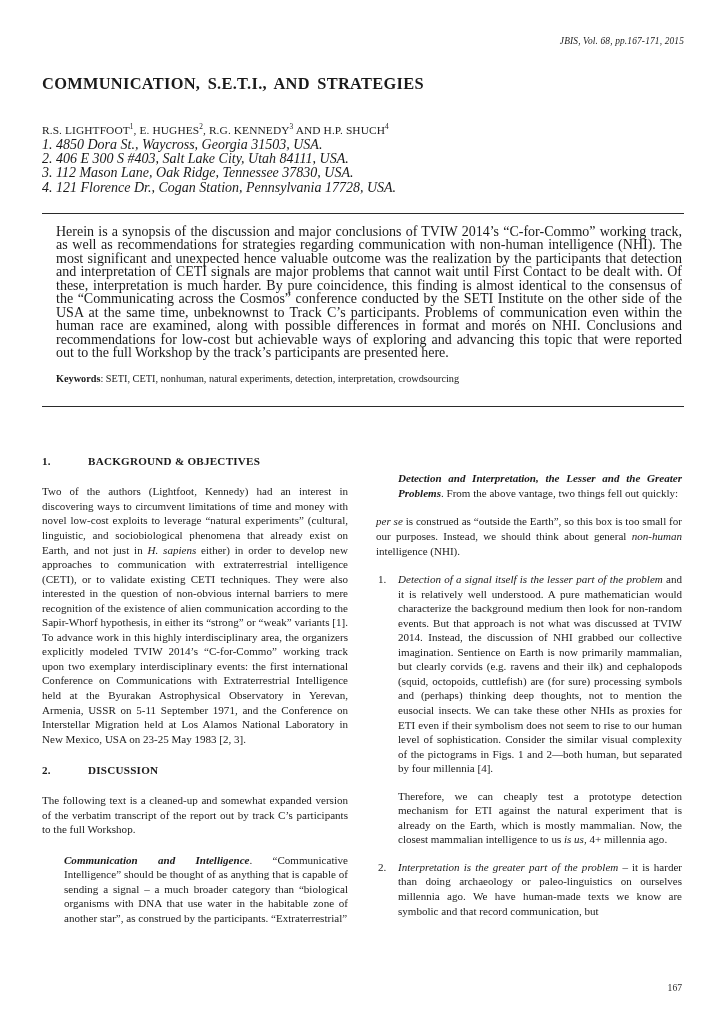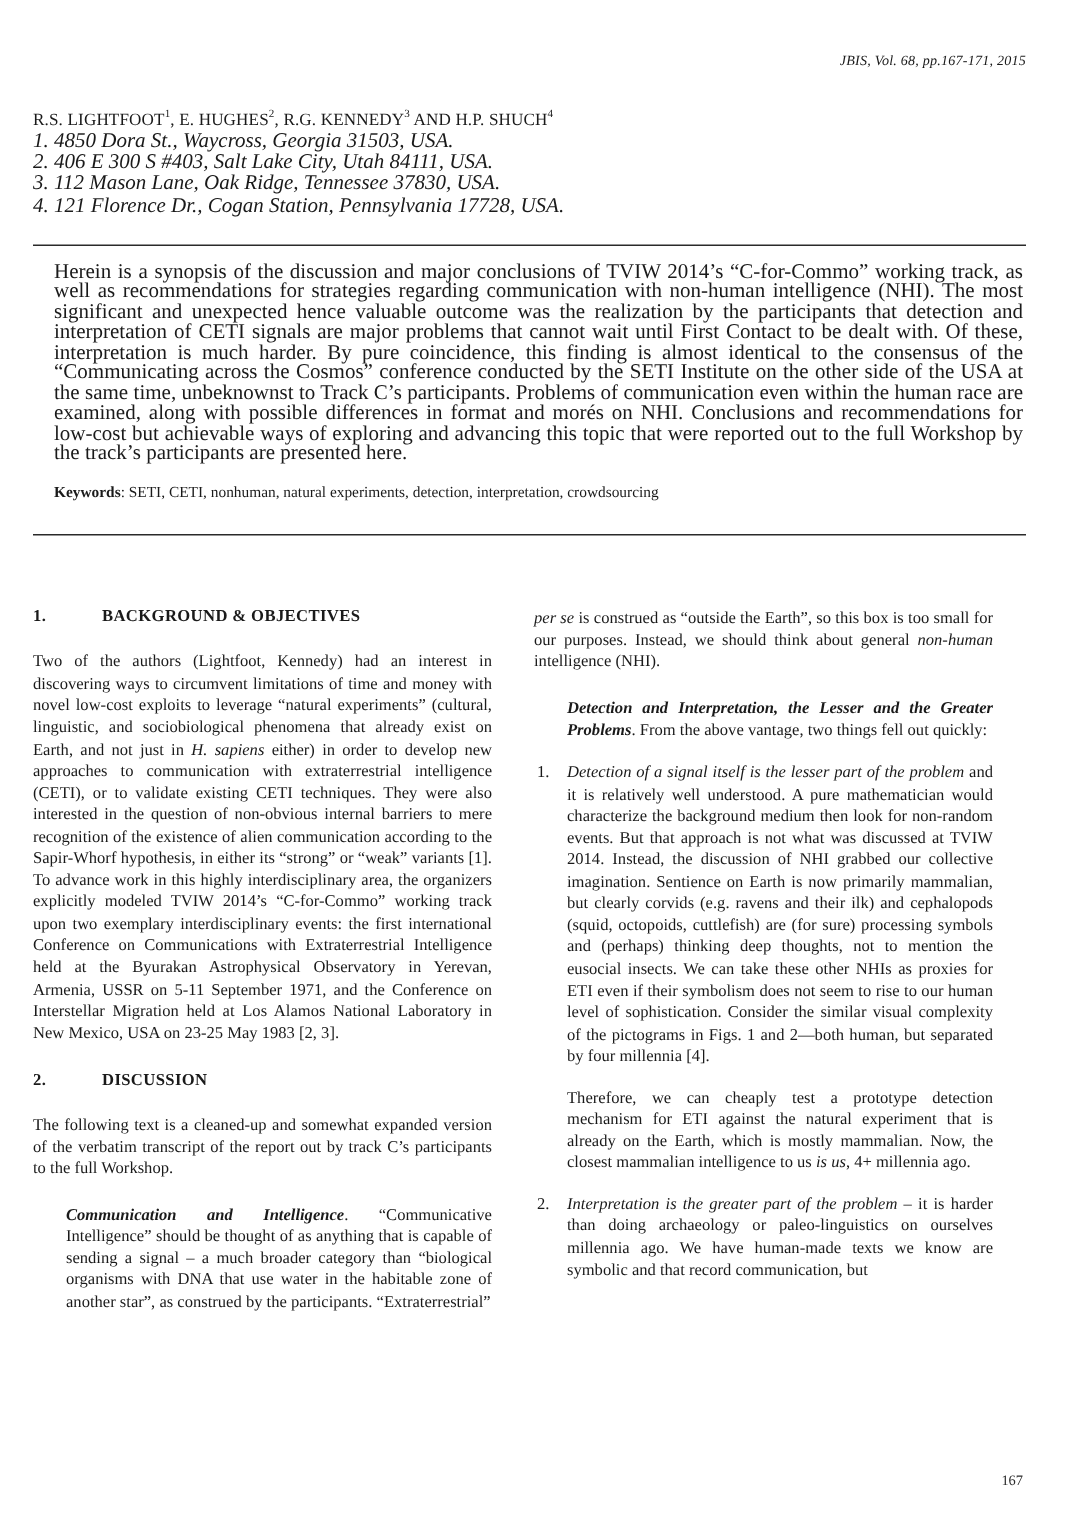--- a/index.html
+++ b/index.html
@@ -14,21 +14,21 @@
     font-family: "Liberation Serif", "DejaVu Serif", serif;
     color: #1a1a1a;
     overflow: hidden;
   }
   .page {
     position: absolute;
     left: 0; top: 0;
     width: 724px;
     height: 1024px;
     box-sizing: border-box;
-    padding: 36px 40px 20px 22px;
+    padding: 36px 40px 20px 42px;
   }
   .journal-ref {
     text-align: right;
     font-style: italic;
     font-size: 9.4px;
     letter-spacing: 0.15px;
     color: #1a1a1a;
     margin: 0 0 26px 0;
     height: 12px;
   }
@@ -178,20 +178,21 @@
   }
 </style>
 </head>
 <body>
 
 <div class="page">
 
   <div class="journal-ref">JBIS, Vol. 68, pp.167-171, 2015</div>
 
 
+  <h1 class="paper-title">COMMUNICATION,  S.E.T.I.,  AND  STRATEGIES</h1>
 
   <div class="authors"><span>R.S. LIGHTFOOT</span><sup>1</sup><span>, E. HUGHES</span><sup>2</sup><span>, R.G. KENNEDY</span><sup>3</sup><span> AND H.P. SHUCH</span><sup>4</sup></div>
 
   <div>
     <div class="affil">1. 4850 Dora St., Waycross, Georgia 31503, USA.</div>
     <div class="affil">2. 406 E 300 S #403, Salt Lake City, Utah 84111, USA.</div>
     <div class="affil">3. 112 Mason Lane, Oak Ridge, Tennessee 37830, USA.</div>
     <div class="affil">4. 121 Florence Dr., Cogan Station, Pennsylvania 17728, USA.</div>
   </div>
 
@@ -225,26 +226,26 @@
       </div>
 
       <p class="body">The following text is a cleaned-up and somewhat expanded version of the verbatim transcript of the report out by track C’s participants to the full Workshop.</p>
 
       <p class="body gap-before lead-indent">
         <span class="run-in">Communication and Intelligence</span><span>.  “Communicative Intelligence” should be thought of as anything that is capable of sending a signal – a much broader category than “biological organisms with DNA that use water in the habitable zone of another star”, as construed by the participants. “Extraterrestrial” </span>
       </p>
     </div>
 
     <div class="col">
+      <p class="body gap-before lead-indent">
+        <span class="run-in">Detection and Interpretation, the Lesser and the Greater Problems</span><span>. From the above vantage, two things fell out quickly:</span>
+      </p>
+
       <p class="body">
         <i>per se</i><span> is construed as “outside the Earth”, so this box is too small for our purposes. Instead, we should think about general </span><i>non-human</i><span> intelligence (NHI).</span>
-      </p>
-
-      <p class="body gap-before lead-indent">
-        <span class="run-in">Detection and Interpretation, the Lesser and the Greater Problems</span><span>. From the above vantage, two things fell out quickly:</span>
       </p>
 
       <ol class="numlist">
         <li>
           <p><i>Detection of a signal itself is the lesser part of the problem</i><span> and it is relatively well understood. A pure mathematician would characterize the background medium then look for non-random events. But that approach is not what was discussed at TVIW 2014. Instead, the discussion of NHI grabbed our collective imagination. Sentience on Earth is now primarily mammalian, but clearly corvids (e.g. ravens and their ilk) and cephalopods (squid, octopoids, cuttlefish) are (for sure) processing symbols and (perhaps) thinking deep thoughts, not to mention the eusocial insects. We can take these other NHIs as proxies for ETI even if their symbolism does not seem to rise to our human level of sophistication. Consider the similar visual complexity of the pictograms in Figs. 1 and 2—both human, but separated by four millennia [4].</span></p>
           <p><span>Therefore, we can cheaply test a prototype detection mechanism for ETI against the natural experiment that is already on the Earth, which is mostly mammalian. Now, the closest mammalian intelligence to us </span><i>is us</i><span>, 4+ millennia ago.</span></p>
         </li>
         <li>
           <p><i>Interpretation is the greater part of the problem</i><span> – it is harder than doing archaeology or paleo-linguistics on ourselves millennia ago. We have human-made texts we know are symbolic and that record communication, but</span></p>
         </li>

